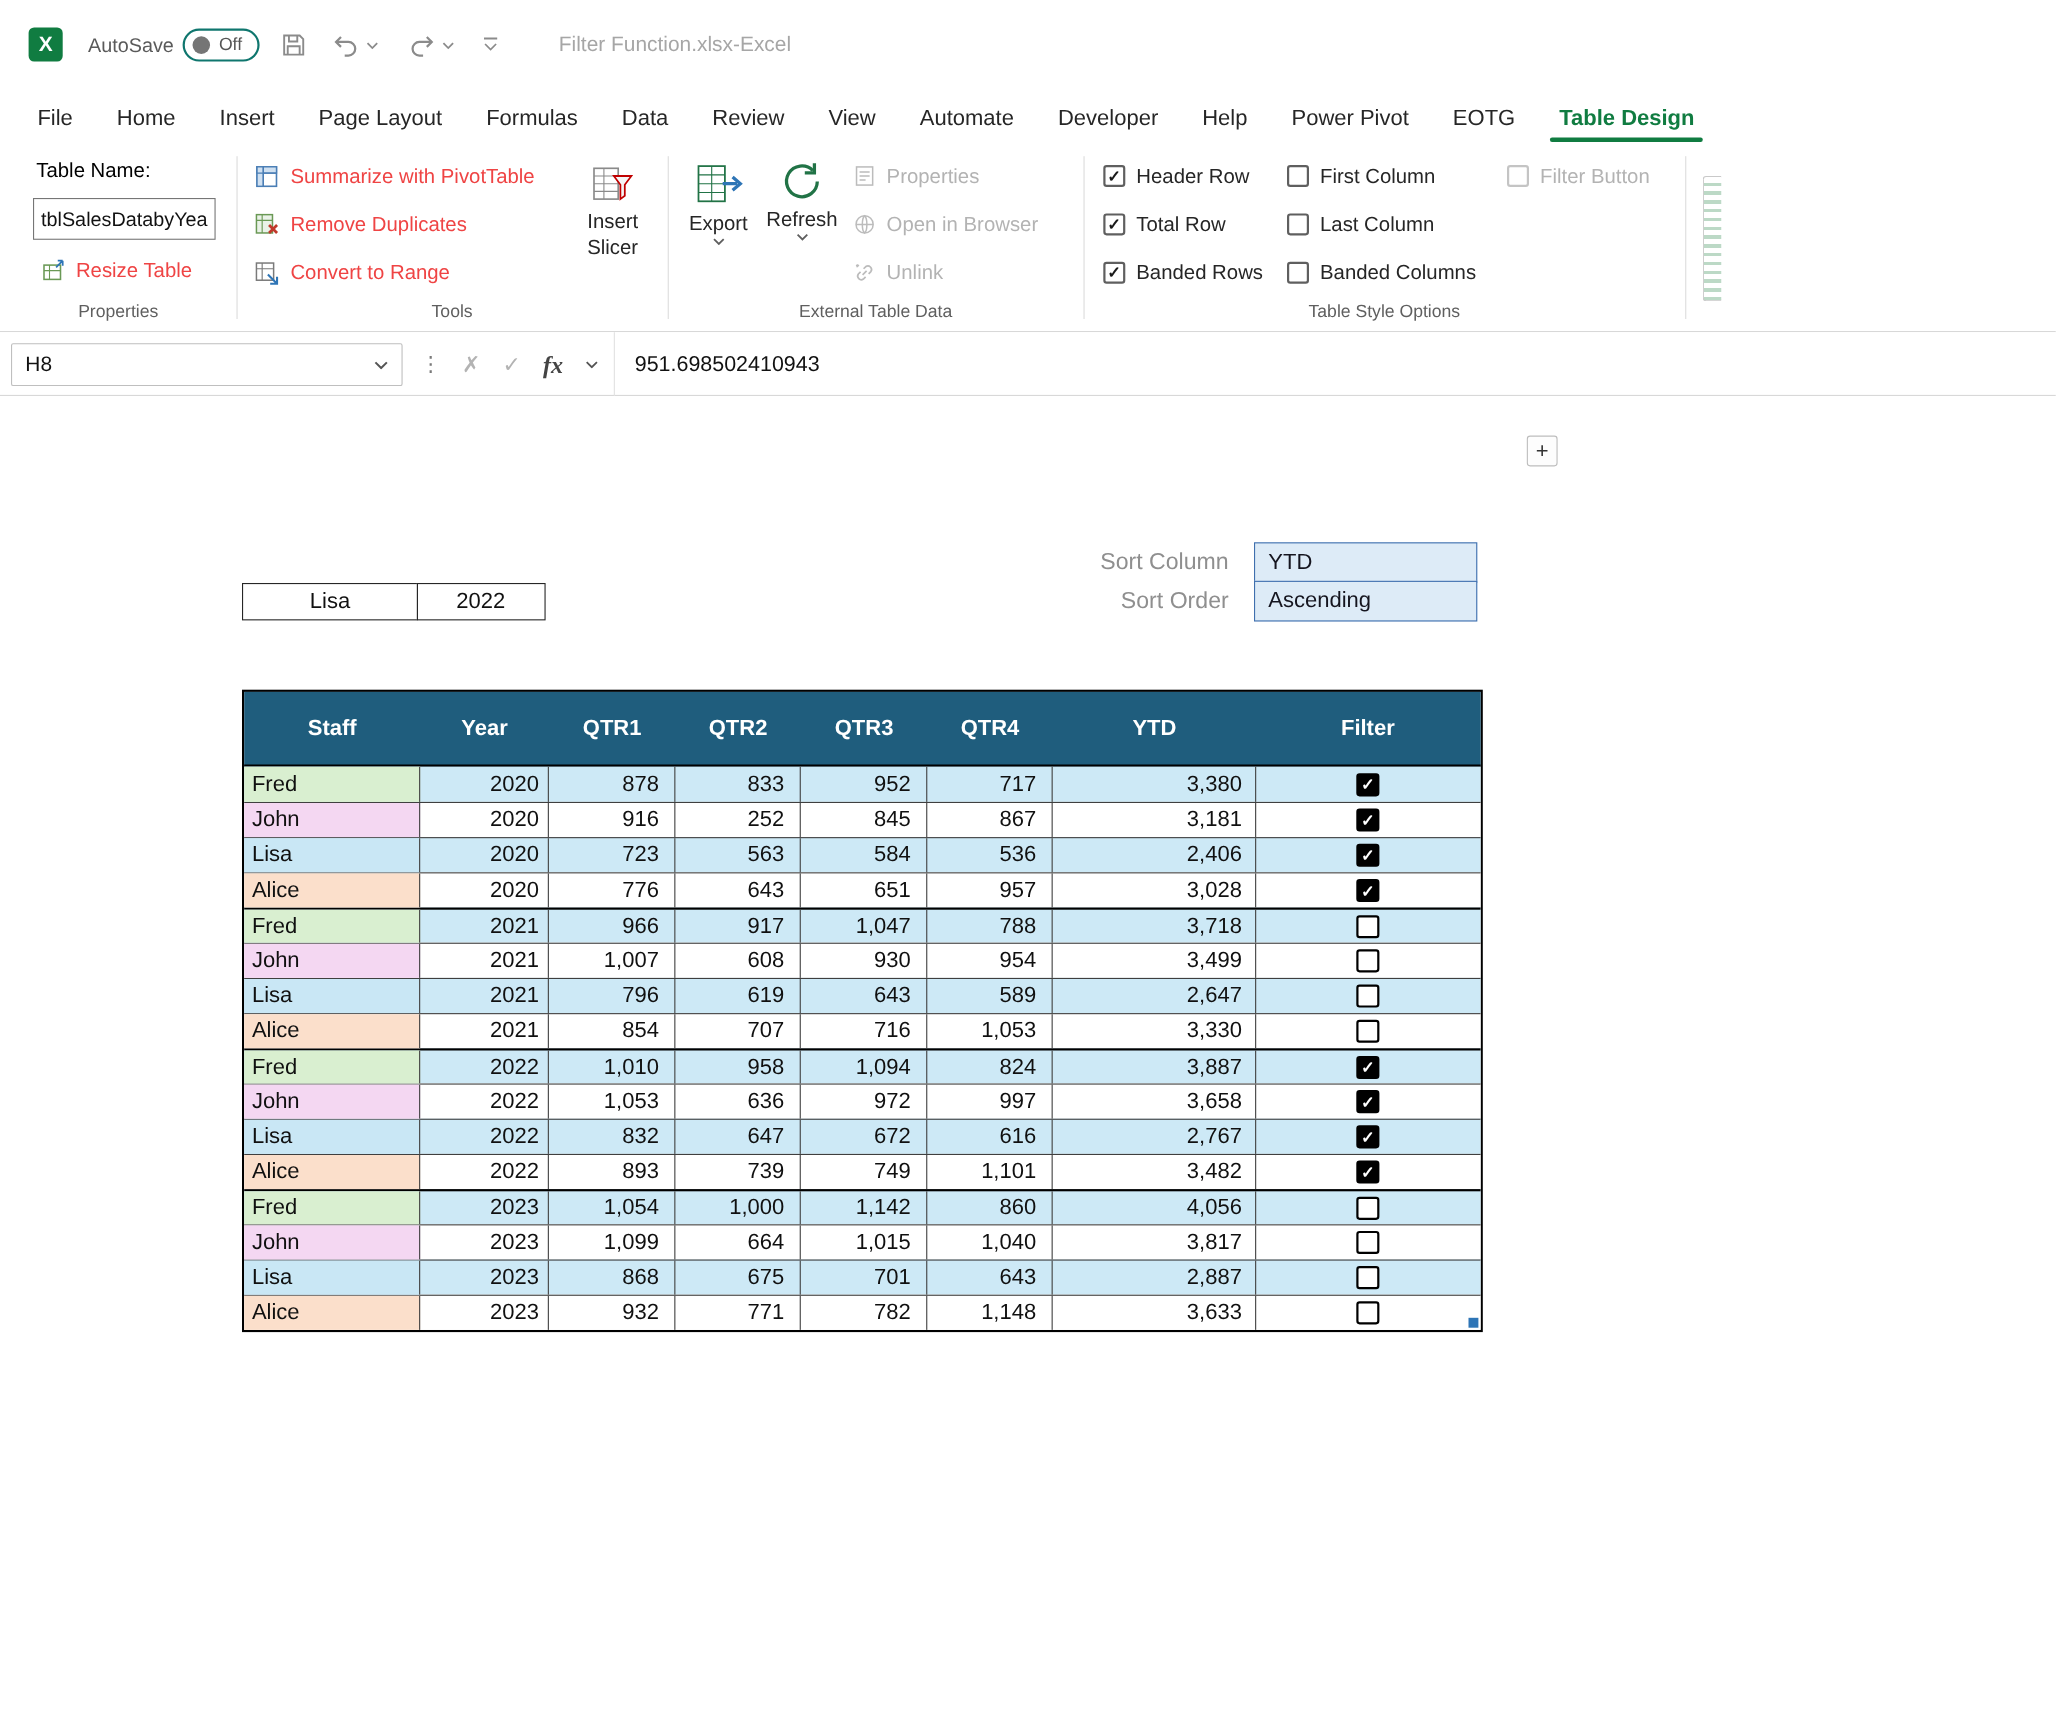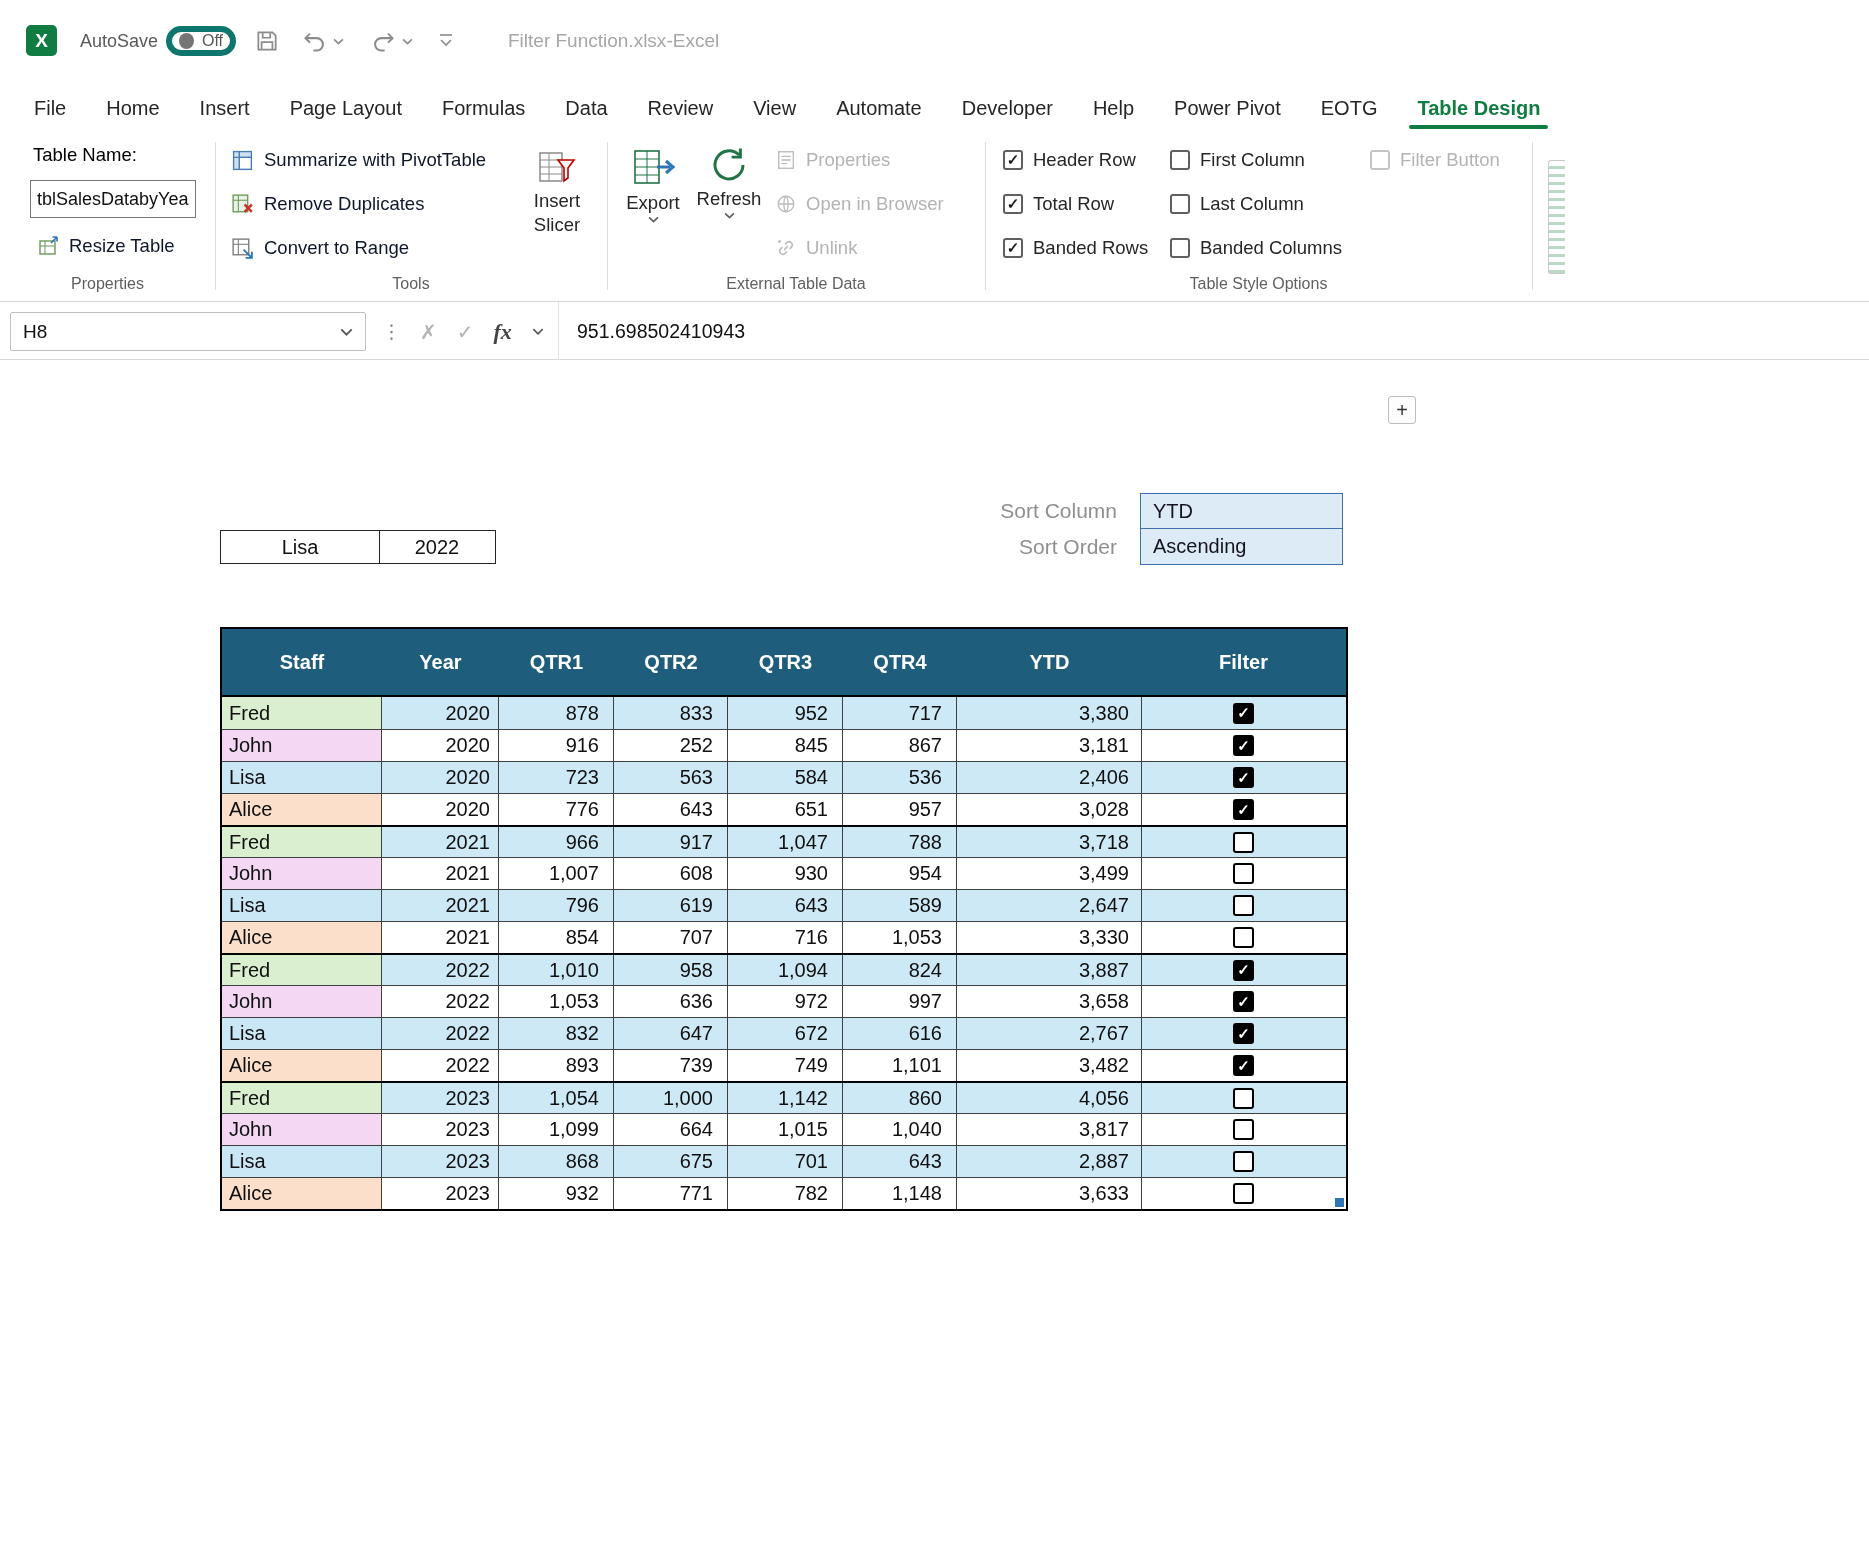--- a/index.html
+++ b/index.html
@@ -6,21 +6,21 @@
   html,body { background:#fff; }
   body { font-family:"Liberation Sans", sans-serif; }
   .app { position:relative; width:1869px; height:1565px; background:#fff; overflow:hidden; }
 
   
   .titlebar { position:absolute; left:0; top:0; width:100%; height:84px; background:#fff; }
   .xl-logo { position:absolute; left:26px; top:25px; width:31px; height:31px; background:#107C41;
              border-radius:5px; color:#fff; font-weight:bold; font-size:19px;
              display:flex; align-items:center; justify-content:center; }
   .autosave-label { position:absolute; left:80px; top:31px; font-size:18px; color:#5a5a5a; }
-  .toggle { position:absolute; left:166px; top:26px; width:70px; height:30px; border:6px solid #0f766e;
+  .toggle { position:absolute; left:166px; top:26px; width:70px; height:30px; border:2px solid #0f766e;
             border-radius:16px; display:flex; align-items:center; padding:0 7px; gap:8px; background:#fff; }
   .knob { width:16px; height:16px; border-radius:50%; background:#757575; }
   .toggle-text { font-size:16px; color:#555; }
   .qat { position:absolute; top:28px; display:flex; align-items:center; }
   .qat-save { left:254px; }
   .qat-undo { left:301px; gap:5px; }
   .qat-redo { left:370px; gap:5px; }
   .qat-custom { left:438px; top:33px; }
   .title-text { position:absolute; left:508px; top:30px; font-size:19px; color:#a6a6a6; display:flex; white-space:nowrap; }
   .searchbox { position:absolute; left:1316px; top:17px; width:553px; height:47px; background:#ededed;
@@ -34,21 +34,21 @@
   .menu-tab.active { color:#107C41; font-weight:700; }
   .menu-tab.active::after { content:""; position:absolute; left:12px; right:12px; bottom:1px;
               height:4px; background:#107C41; border-radius:2px; }
 
   
   .ribbon { position:absolute; left:0; top:130px; width:100%; height:172px; background:#fff;
             border-bottom:1px solid #d4d4d4; }
   .vsep { position:absolute; top:12px; height:148px; width:1px; background:#dcdcdc; }
   .grp-label { position:absolute; bottom:8px; font-size:16px; color:#5f5f5f; text-align:center; }
   .rb-item { position:absolute; display:flex; align-items:center; gap:9px; font-size:18.5px;
-             color:#0f172a; height:28px; white-space:nowrap; }
+             color:#ef4444; height:28px; white-space:nowrap; }
   .rb-item.disabled { color:#b3b3b3; }
   .tn-label { position:absolute; left:33px; top:14px; font-size:18.5px; color:#000000; }
   .tn-input { position:absolute; left:30px; top:50px; width:166px; height:38px; border:1.5px solid #767676;
               font-size:18px; padding:0 6px; font-family:"Liberation Sans", sans-serif; color:#111; }
   .bigbtn { position:absolute; display:flex; flex-direction:column; align-items:center; gap:2px; }
   .bigbtn .bb-label { font-size:18.5px; color:#262626; line-height:22px; text-align:center; }
   .gallery-sliver { position:absolute; left:1548px; top:30px; width:17px; height:114px;
                     border:1px solid #c9c9c9; border-right:none; border-radius:3px 0 0 3px;
                     background:repeating-linear-gradient(180deg, #ffffff 0 5px, #bcd9c6 5px 8px); }
 

